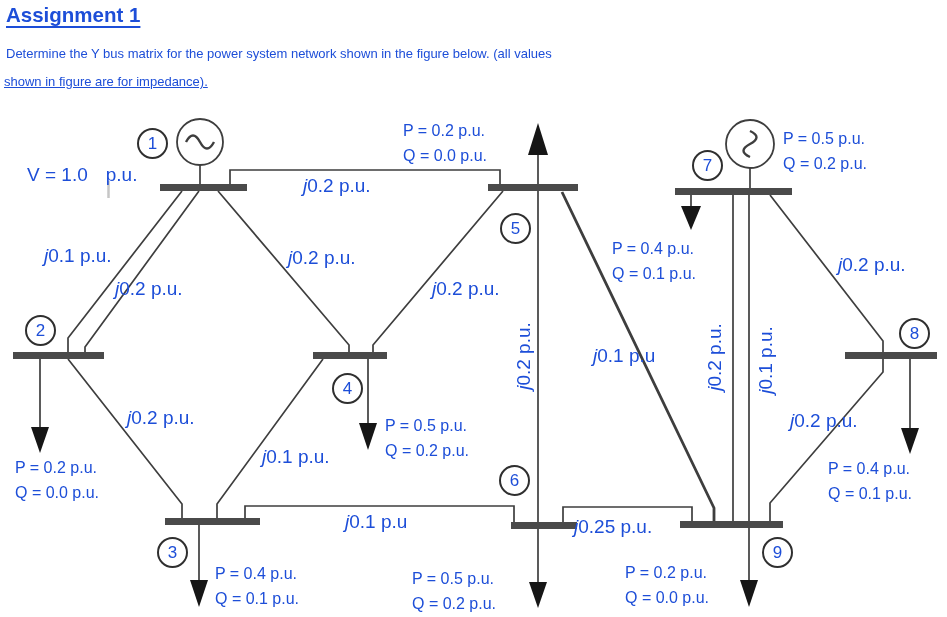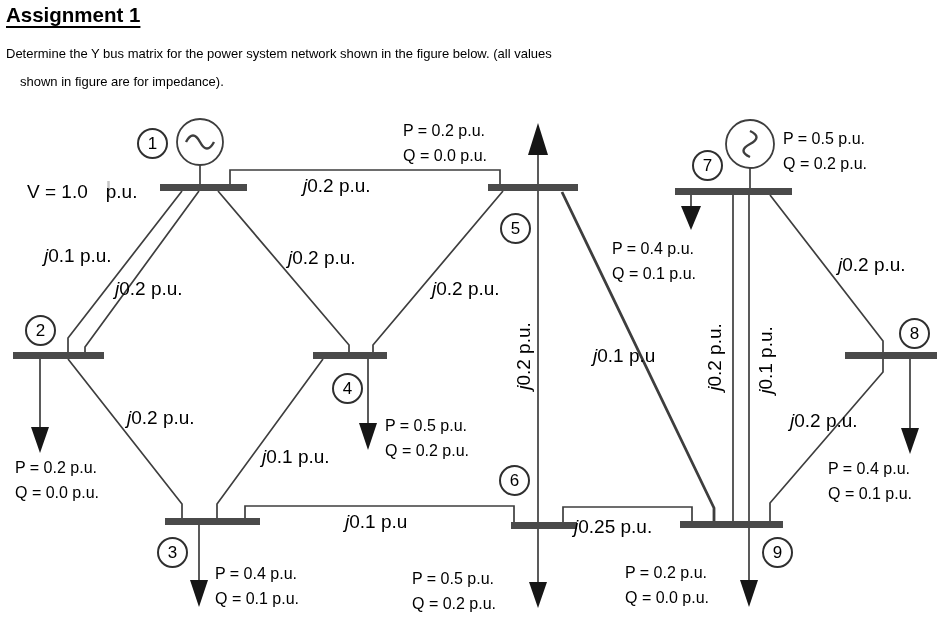--- a/index.html
+++ b/index.html
@@ -1,37 +1,37 @@
 <!DOCTYPE html>
 <html><head>
 <meta charset="utf-8">
 <style>
   html,body{margin:0;padding:0;background:#fff;}
   .page{position:relative;width:947px;height:617px;background:#ffffff;
-        font-family:"Liberation Sans",sans-serif;color:#000000;overflow:hidden;}
+        font-family:"Liberation Sans",sans-serif;color:#1d4ed8;overflow:hidden;}
   .title{position:absolute;left:6px;top:3px;font-size:20.5px;font-weight:700;
          text-decoration:underline;text-decoration-thickness:2px;text-underline-offset:4px;white-space:nowrap;}
   .bodyline{position:absolute;font-size:13px;white-space:nowrap;}
   .lbl{position:absolute;font-size:19px;white-space:nowrap;}
   .pq{position:absolute;font-size:16px;line-height:25px;white-space:nowrap;}
   .rot{transform:translate(-50%,-50%) rotate(-90deg);transform-origin:center;}
   .ji{font-style:italic;}
   .buscirc{position:absolute;width:27px;height:27px;border:2px solid #2f2f2f;border-radius:50%;
            display:flex;align-items:center;justify-content:center;font-size:17px;background:#fff;box-sizing:content-box;}
   svg{position:absolute;left:0;top:0;}
   .vunit{margin-left:18px;}
 </style>
 </head>
 <body>
 
 <div class="page">
 
   <div class="title">Assignment 1</div>
   <div class="bodyline" style="left:6px;top:46px;">Determine the Y bus matrix for the power system network shown in the figure below. (all values</div>
-  <div class="bodyline" style="left:20px;top:74px;">shown in figure are for impedance).</div>
+  <div class="bodyline" style="left:4px;top:74px;text-decoration:underline;">shown in figure are for impedance).</div>
 
   <svg width="947" height="617" viewBox="0 0 947 617">
     <g stroke="#3e3e3e" stroke-width="1.7" fill="none">
 
       <polyline points="230,184 230,170 500,170 500,184"></polyline>
       <polyline points="182,191 68,338 68,352"></polyline>
       <polyline points="199,191 85,347 85,352"></polyline>
       <polyline points="218,191 349,345 349,352"></polyline>
       <polyline points="503,191 373,345 373,352"></polyline>
       <polyline points="68,359 182,504 182,518"></polyline>
@@ -112,21 +112,21 @@
   <div class="buscirc" style="left:692px;top:150px;">
       <span>7</span>
     </div>
   <div class="buscirc" style="left:899px;top:318px;">
       <span>8</span>
     </div>
   <div class="buscirc" style="left:762px;top:537px;">
       <span>9</span>
     </div>
 
-  <div class="lbl" style="left:27px;top:181px;">
+  <div class="lbl" style="left:27px;top:164px;">
     <span>V = 1.0</span><span class="vunit">p.u.</span>
   </div>
 
   <div class="lbl" style="left:303px;top:175px;"><span class="ji">j</span><span>0.2 p.u.</span></div>
   <div class="lbl" style="left:44px;top:245px;"><span class="ji">j</span><span>0.1 p.u.</span></div>
   <div class="lbl" style="left:115px;top:278px;"><span class="ji">j</span><span>0.2 p.u.</span></div>
   <div class="lbl" style="left:288px;top:247px;"><span class="ji">j</span><span>0.2 p.u.</span></div>
   <div class="lbl" style="left:432px;top:278px;"><span class="ji">j</span><span>0.2 p.u.</span></div>
   <div class="lbl" style="left:127px;top:407px;"><span class="ji">j</span><span>0.2 p.u.</span></div>
   <div class="lbl" style="left:262px;top:446px;"><span class="ji">j</span><span>0.1 p.u.</span></div>

